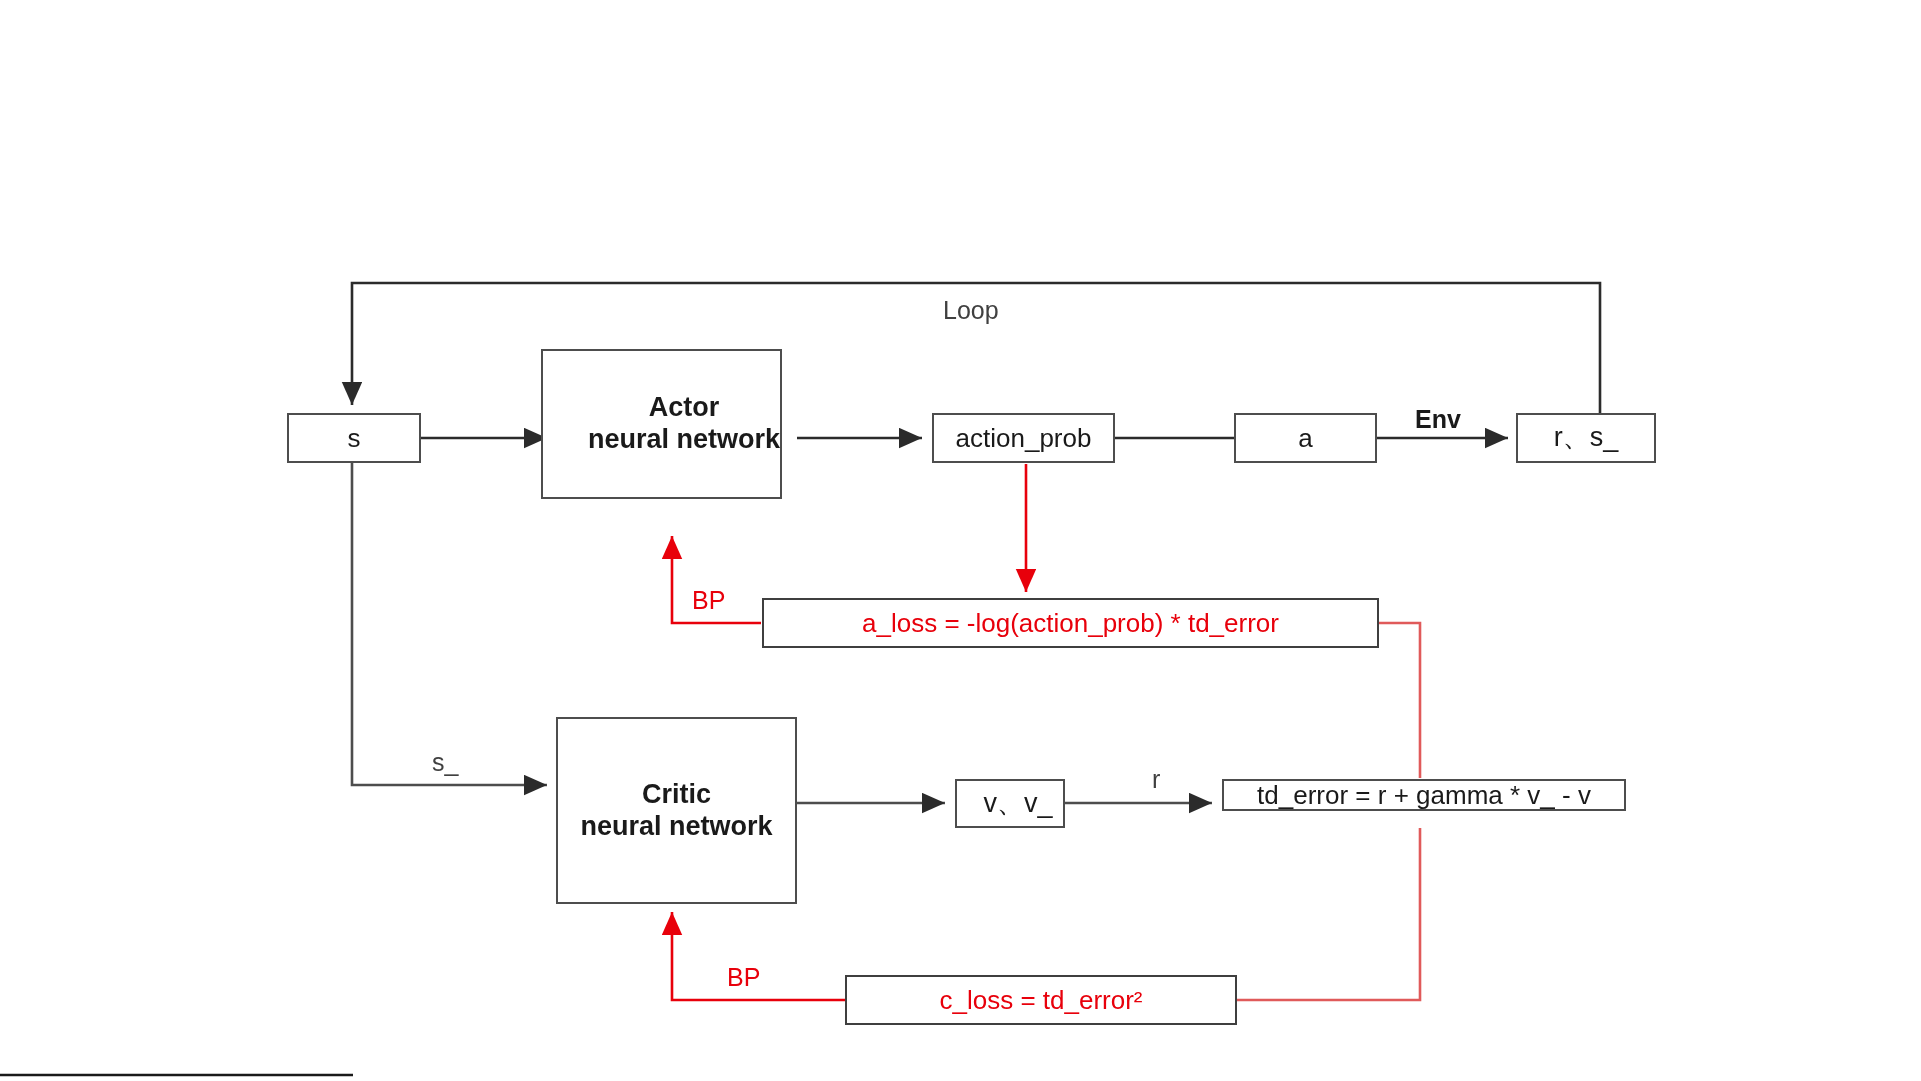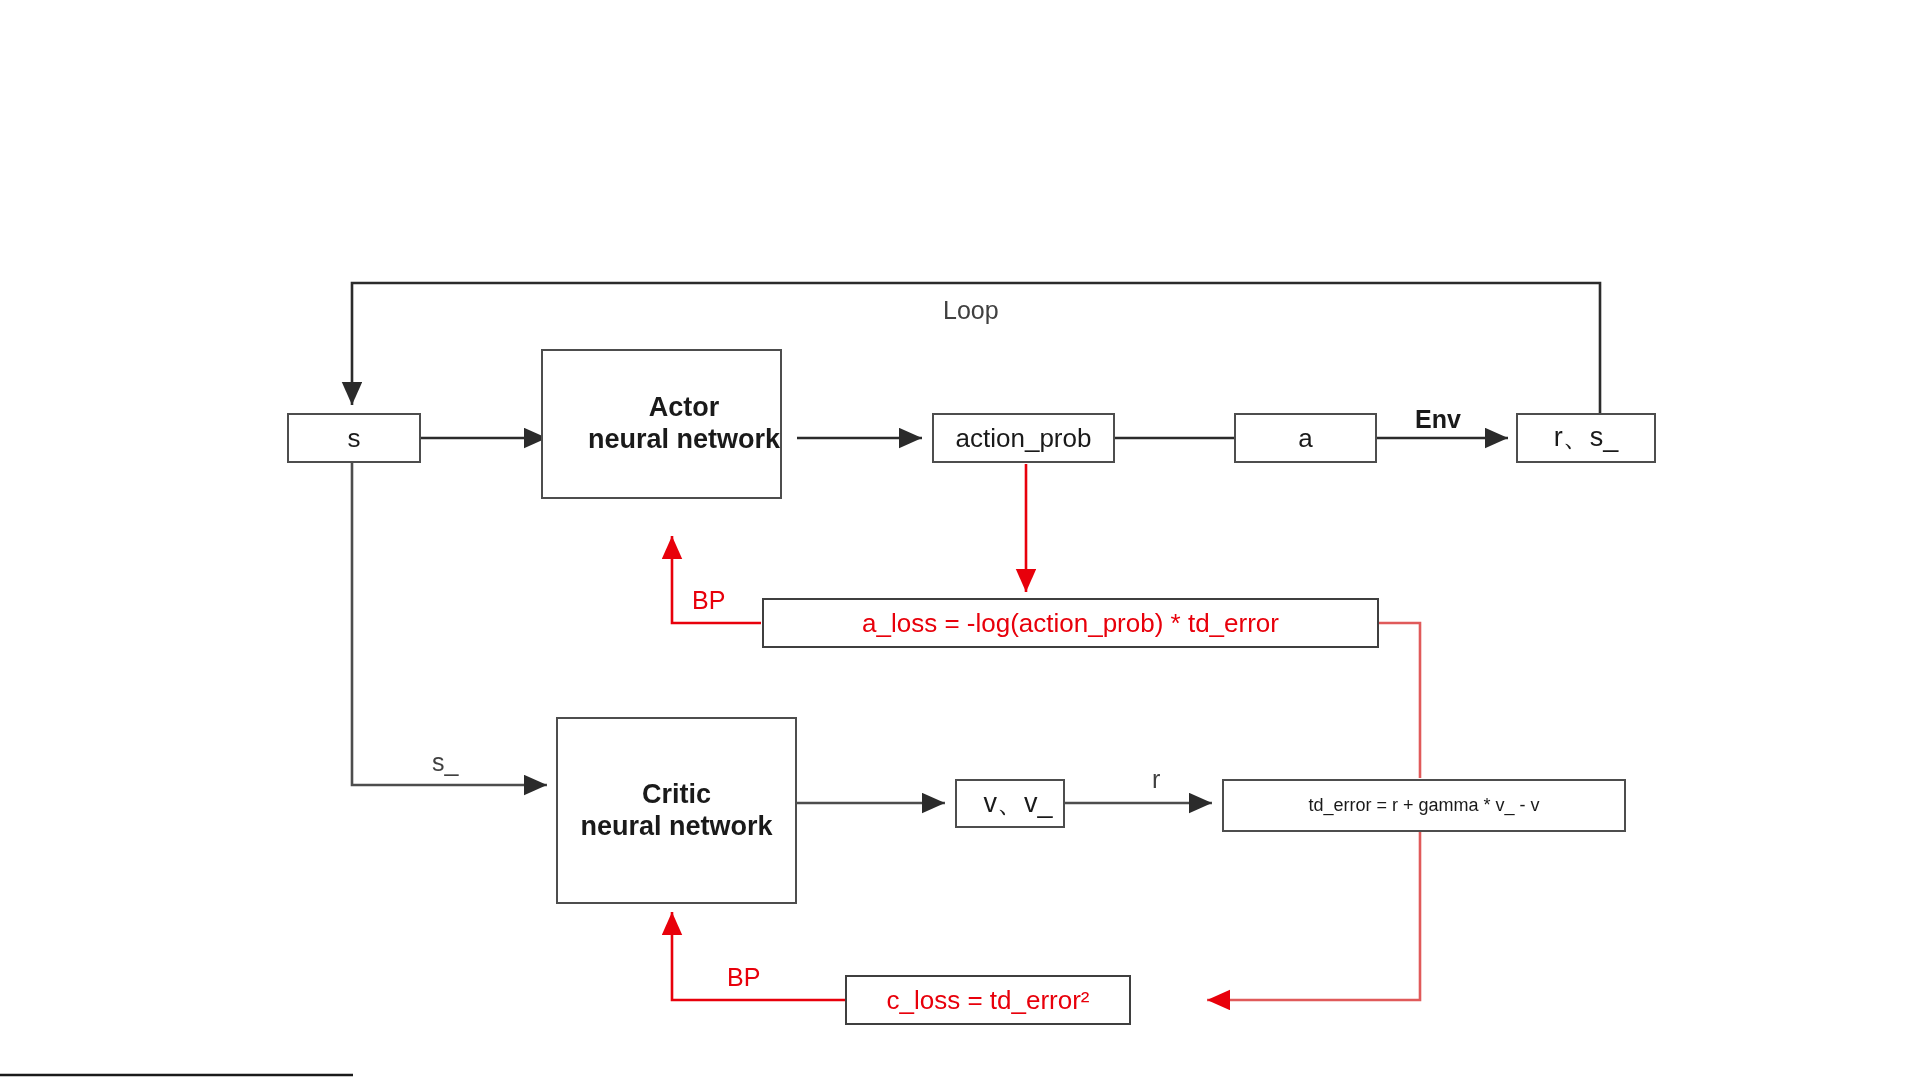--- a/index.html
+++ b/index.html
@@ -161,25 +161,25 @@
 
   <div class="node bold" style="left:556px; top:717px; width:241px; height:187px; font-size:27px;">
     <span style="white-space:pre-line;">Critic
 neural network</span>
   </div>
 
   <div class="node plain" style="left:955px; top:779px; width:110px; height:49px; font-size:27px;padding-left:16px;">
     <span>v、v_</span>
   </div>
 
-  <div class="node plain" style="left:1222px; top:779px; width:404px; height:53px; font-size:18px;">
+  <div class="node plain" style="left:1222px; top:779px; width:404px; height:32px; font-size:26px;">
     <span>td_error = r + gamma * v_ - v</span>
   </div>
 
-  <div class="node redtext" style="left:845px; top:975px; width:286px; height:50px; font-size:26px;">
+  <div class="node redtext" style="left:845px; top:975px; width:392px; height:50px; font-size:26px;">
     <span>c_loss = td_error²</span>
   </div>
 
   <div class="edge-label" style="left:943px; top:296px;">
     <span>Loop</span>
   </div>
 
   <div class="edge-label bold" style="left:1415px; top:405px;">
     <span>Env</span>
   </div>

